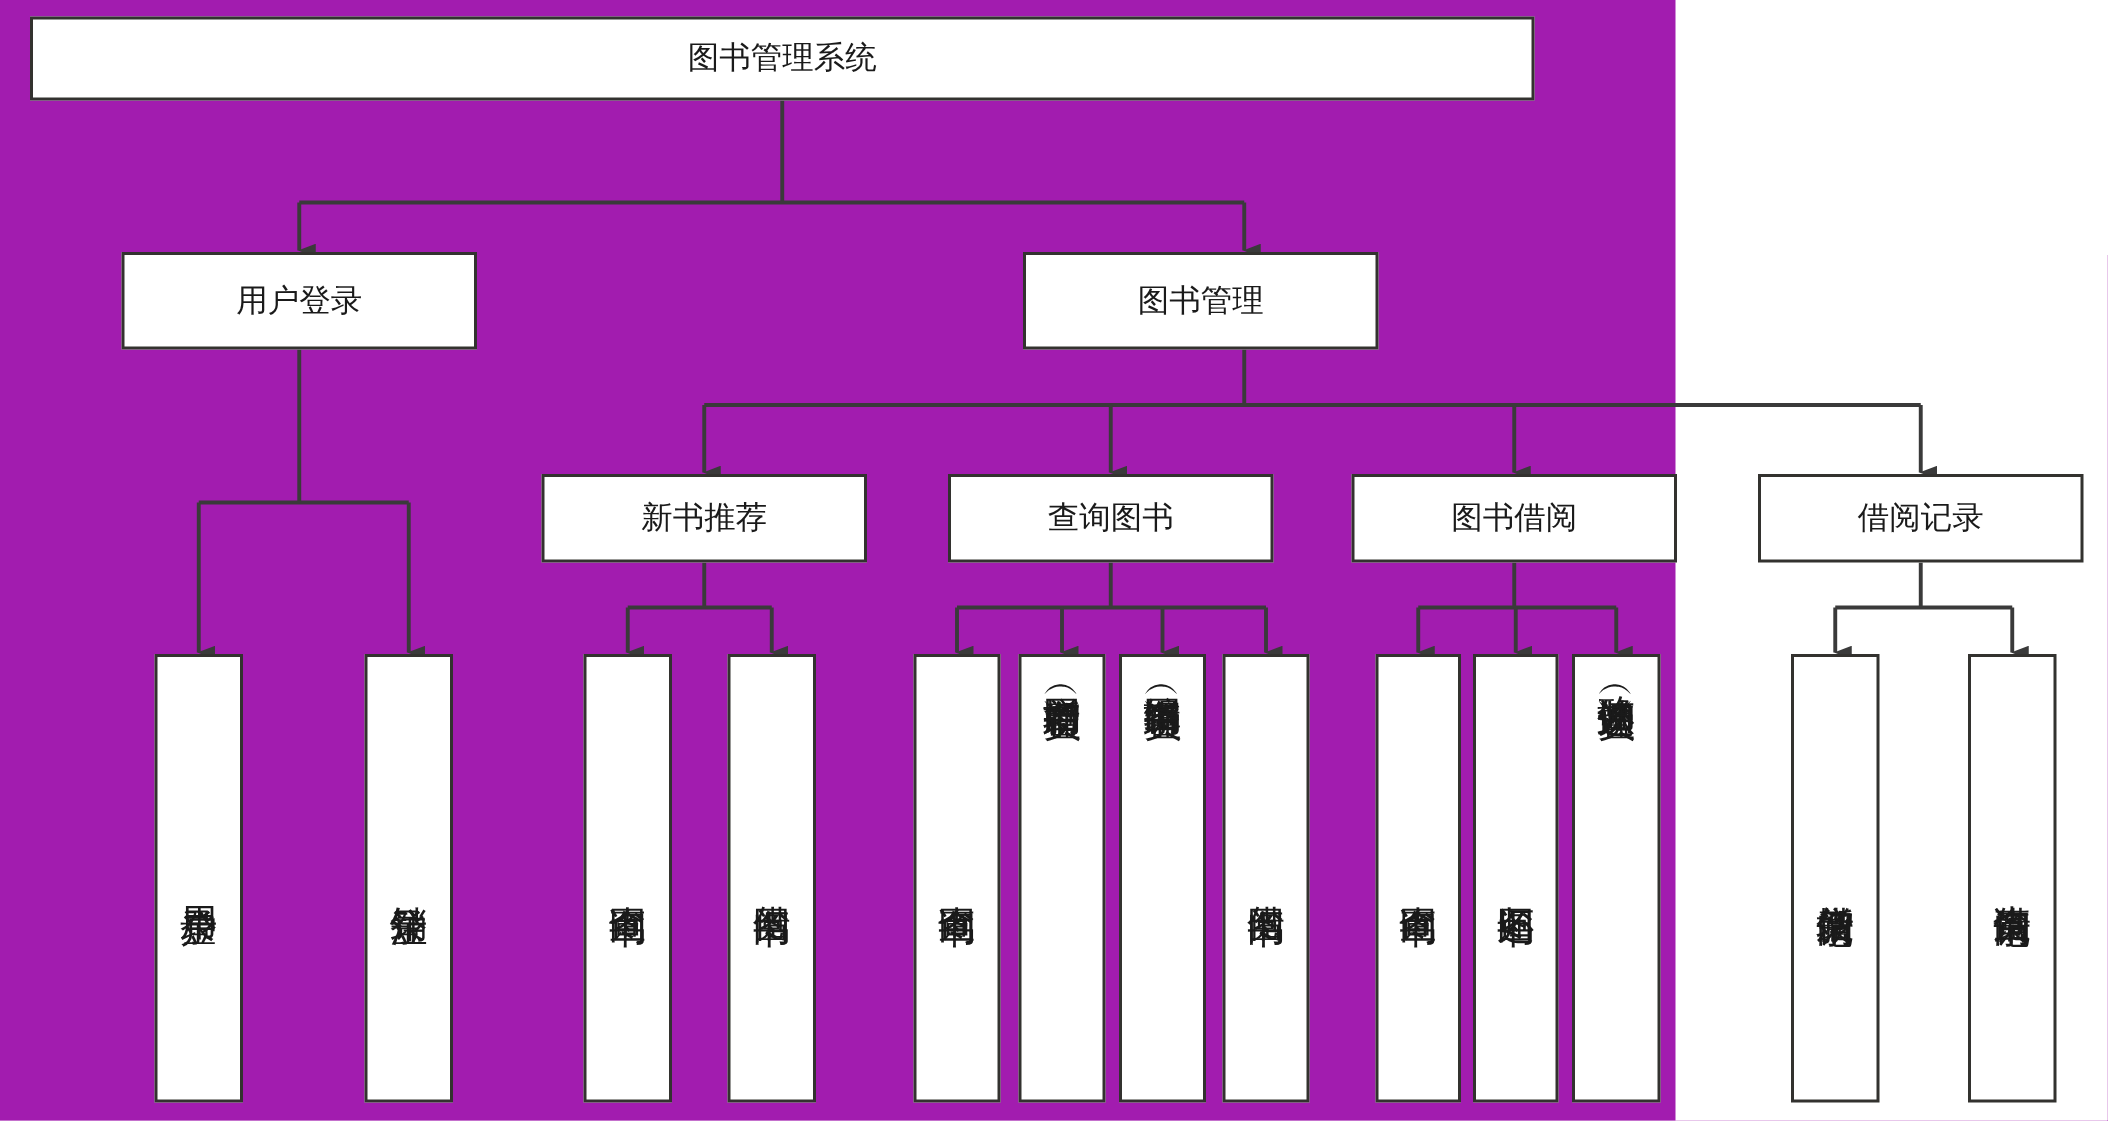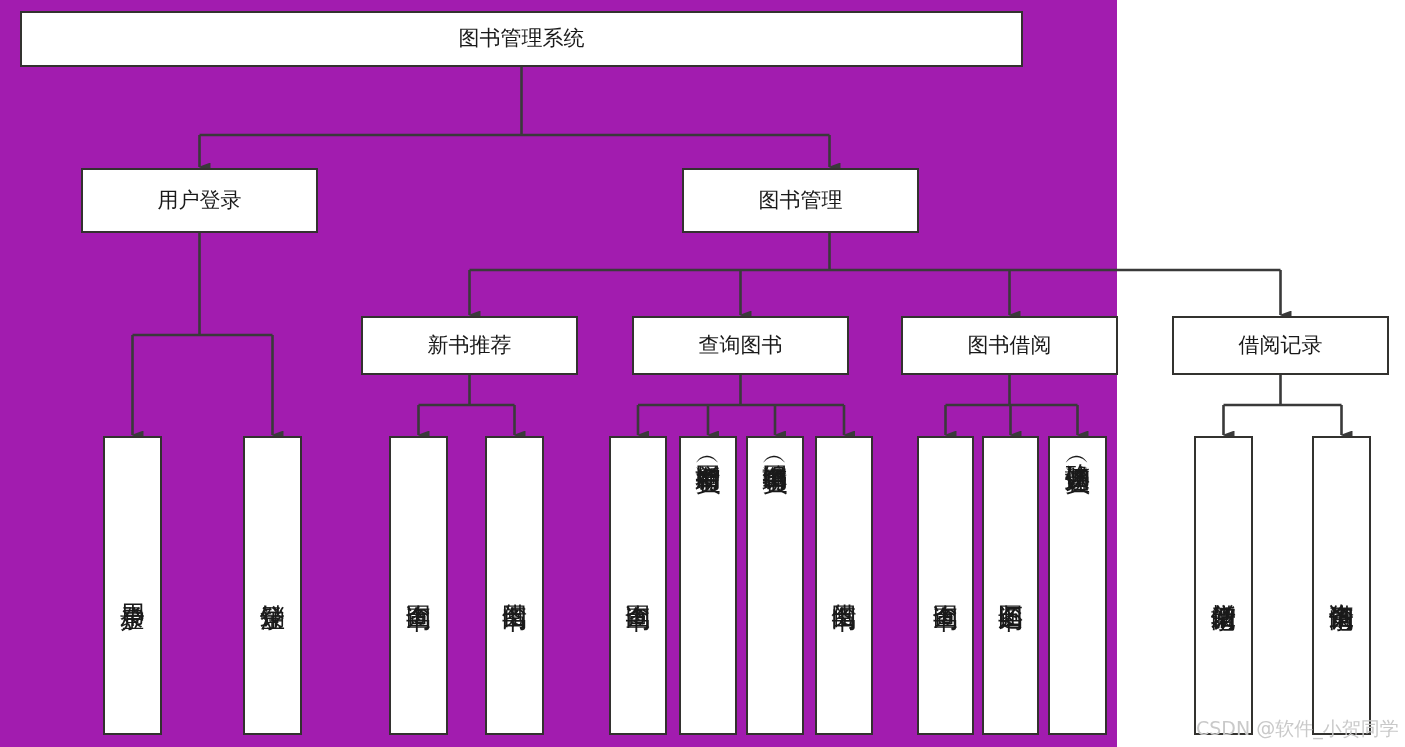--- a/index.html
+++ b/index.html
@@ -175,14 +175,13 @@
         <span class="node-label" style="color: rgb(26, 26, 26);">确认归还（管理员）</span>
       </div>
       <div class="node vert center-text" style="left: 1194px; top: 436px; width: 59px; height: 299px; border-color: rgb(51, 50, 47);">
         <span class="node-label" style="color: rgb(26, 26, 26);">新增借阅记录</span>
       </div>
       <div class="node vert center-text" style="left: 1312px; top: 436px; width: 59px; height: 299px; border-color: rgb(51, 50, 47);">
         <span class="node-label" style="color: rgb(26, 26, 26);">查询借阅记录</span>
       </div>
     </div>
 
-  <div class="watermark" style="left: 1196px; top: 716px; color: rgb(201, 201, 201);">CSDN @软件_小贺同学</div>
 </div>
 
 </body></html>

